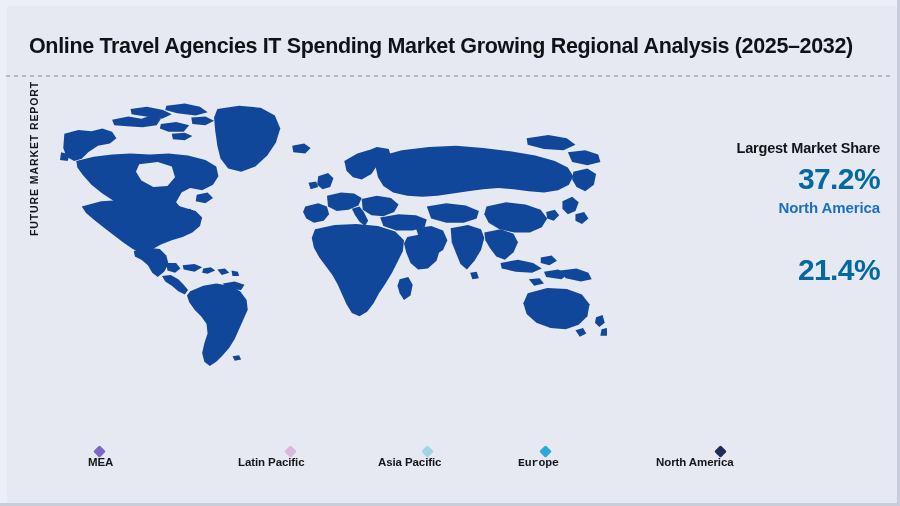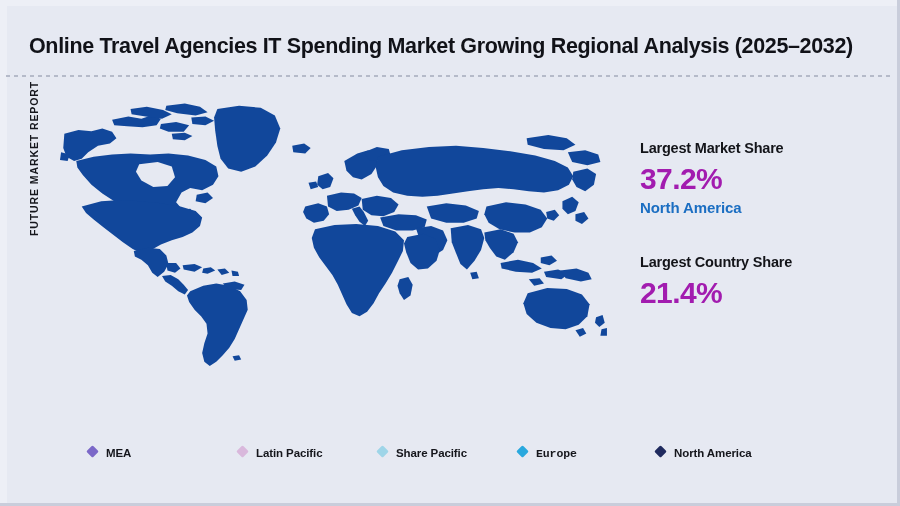--- a/index.html
+++ b/index.html
@@ -93,35 +93,36 @@
   }
   .map-wrap svg { display: block; width: 100%; height: 100%; }
 
   
   .stats {
     position: absolute;
     left: 640px;
     top: 140px;
     width: 240px;
     z-index: 3;
+    text-align: right;
   }
   .stat-block { margin-bottom: 38px; }
   .stat-block:last-child { margin-bottom: 0; }
   .stat-label {
     font-size: 14.5px;
     font-weight: bold;
     color: #131419;
     letter-spacing: -0.2px;
     margin-bottom: 7px;
     white-space: nowrap;
   }
   .stat-value {
     font-size: 30px;
     font-weight: bold;
-    color: #a21caf;
+    color: #0369a1;
     letter-spacing: -0.6px;
     line-height: 1.05;
     margin-bottom: 4px;
   }
   .stat-region {
     font-size: 15px;
     font-weight: bold;
     color: #1b6ec2;
     letter-spacing: -0.1px;
     white-space: nowrap;
@@ -133,22 +134,23 @@
     left: 88px;
     top: 447px;
     width: 730px;
     height: 20px;
     z-index: 3;
   }
   .legend-item {
     position: absolute;
     top: 0;
     display: flex;
-    align-items: flex-start;
-    white-space: nowrap;
+    align-items: flex-end;
+    white-space: nowrap;
+    flex-direction: column;
   }
   .legend-marker {
     width: 9px;
     height: 9px;
     transform: rotate(45deg);
     border-radius: 1.5px;
     margin-right: 9px;
     flex: 0 0 auto;
   }
   .legend-label {
@@ -272,41 +274,40 @@
 
   <div class="stats">
 
     <div class="stat-block">
       <div class="stat-label">Largest Market Share</div>
       <div class="stat-value">37.2%</div>
       <div class="stat-region">North America</div>
     </div>
 
     <div class="stat-block">
-      <div class="stat-label">Largest Country Share</div>
       <div class="stat-value">21.4%</div>
     </div>
 
   </div>
 
   <div class="legend">
 
     <div class="legend-item" style="left:0px;">
       <span class="legend-marker" style="background: rgb(123, 104, 200);"></span>
       <span class="legend-label">MEA</span>
     </div>
 
     <div class="legend-item" style="left:150px;">
       <span class="legend-marker" style="background: rgb(217, 184, 220);"></span>
       <span class="legend-label">Latin Pacific</span>
     </div>
 
     <div class="legend-item" style="left:290px;">
       <span class="legend-marker" style="background: rgb(158, 213, 232);"></span>
-      <span class="legend-label">Share Pacific</span>
+      <span class="legend-label">Asia Pacific</span>
     </div>
 
     <div class="legend-item" style="left:430px;font-family:Liberation Mono, monospace;">
       <span class="legend-marker" style="background: rgb(41, 168, 222);"></span>
       <span class="legend-label">Europe</span>
     </div>
 
     <div class="legend-item" style="left:568px;">
       <span class="legend-marker" style="background: rgb(31, 42, 94);"></span>
       <span class="legend-label">North America</span>

